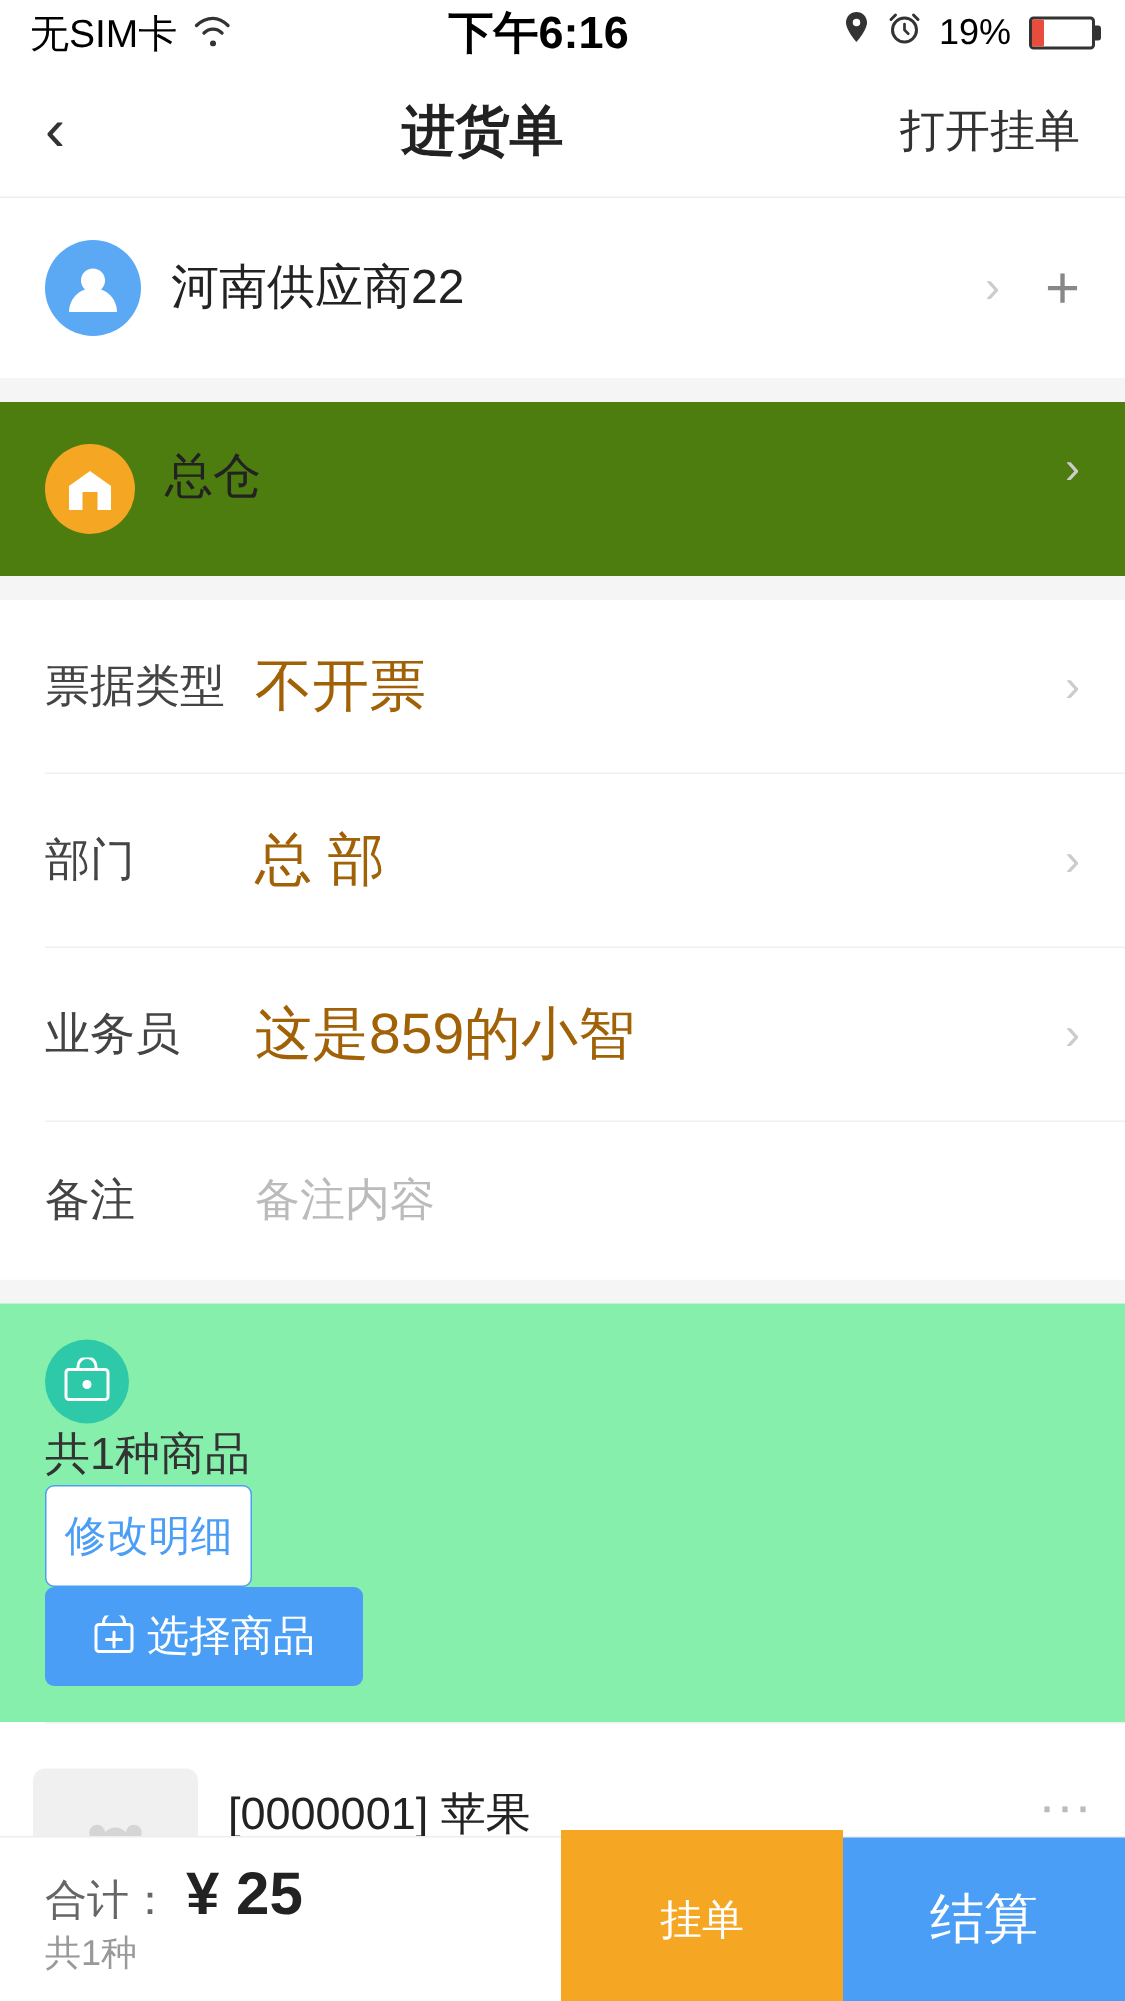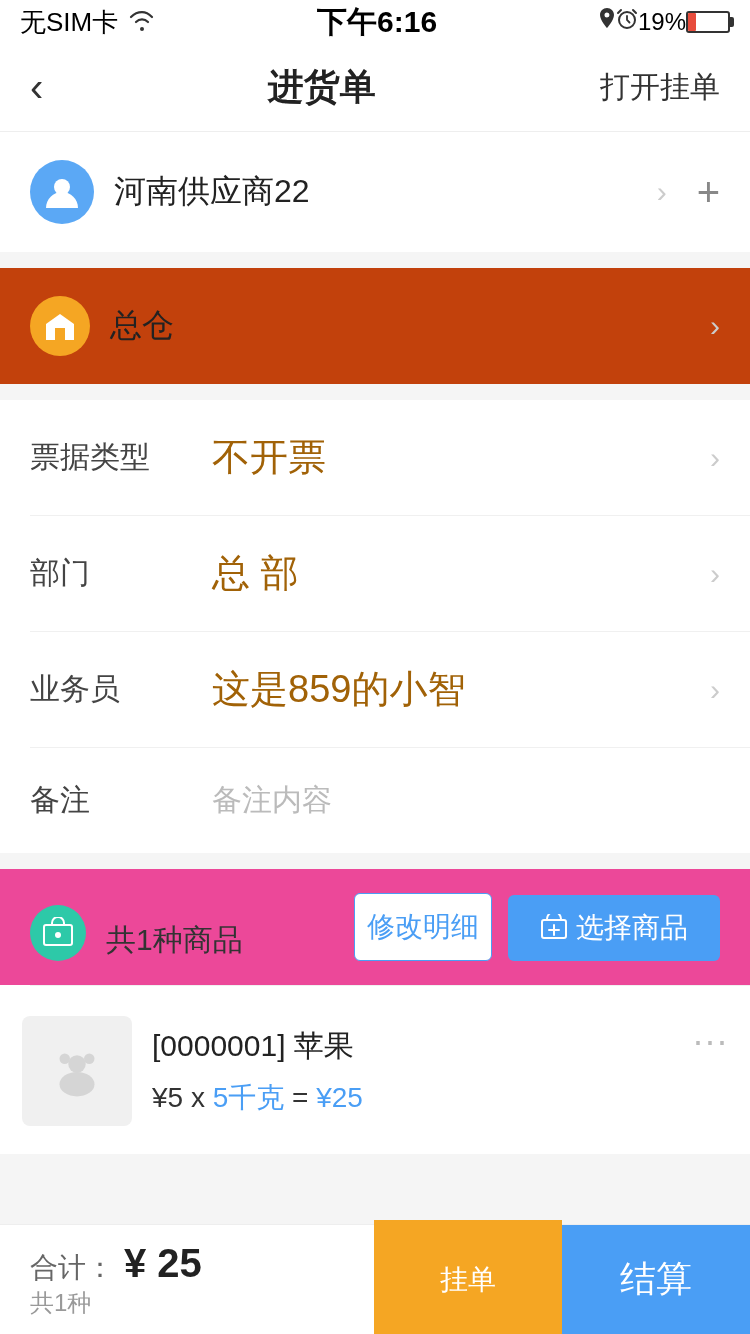--- a/index.html
+++ b/index.html
@@ -19,21 +19,21 @@
       background: #fff;
       display: flex;
       align-items: center;
       justify-content: space-between;
       padding: 0 20px;
       font-size: 28px;
       font-weight: 500;
     }
     .status-left { display: flex; align-items: center; gap: 10px; font-size: 26px; }
     .status-center { font-size: 30px; font-weight: 600; }
-    .status-right { display: flex; align-items: center; gap: 0; font-size: 24px; }
+    .status-right { display: flex; align-items: center; gap: 12px; font-size: 24px; }
     .battery {
       display: inline-block;
       width: 44px;
       height: 22px;
       border: 2px solid #333;
       border-radius: 3px;
       position: relative;
     }
     .battery::after {
       content: '';
@@ -105,23 +105,22 @@
       background: #fff9ee;
       padding: 18px 30px;
       font-size: 26px;
       color: #e6940a;
       border-top: 1px solid #f0e8d0;
     }
 
     
     .warehouse-row {
       display: flex;
-      align-items: center;
       padding: 28px 30px;
-      background: #c2410c;
+      background: #4d7c0f;
     }
     .warehouse-icon {
       width: 60px;
       height: 60px;
       border-radius: 50%;
       background: #f5a623;
       display: flex;
       align-items: center;
       justify-content: center;
       margin-right: 20px;
@@ -134,41 +133,41 @@
     
     .divider { height: 1px; background: #f0f0f0; margin-left: 30px; }
 
     
     .form-row {
       display: flex;
       align-items: center;
       padding: 32px 30px;
       background: #fff;
       min-height: 96px;
-      gap: 42px;
     }
     .form-label { font-size: 30px; color: #444; width: 120px; flex-shrink: 0; }
     .form-value { flex: 1; font-size: 38px; color: #a16207; padding-left: 20px; }
     .form-placeholder { flex: 1; font-size: 30px; color: #bbb; padding-left: 20px; }
 
     
     .collapse-row {
       background: #f5f5f5;
       padding: 22px 30px;
       text-align: center;
       font-size: 28px;
       color: #888;
     }
 
     
     .products-header {
       display: flex;
-      align-items: flex-end;
+      align-items: flex-start;
       padding: 24px 30px;
-      background: #ec4899;
+      background: #86efac;
+      flex-direction: column;
     }
     .products-icon {
       width: 56px;
       height: 56px;
       border-radius: 50%;
       background: #2dc9a8;
       display: flex;
       align-items: center;
       justify-content: center;
       margin-right: 20px;

